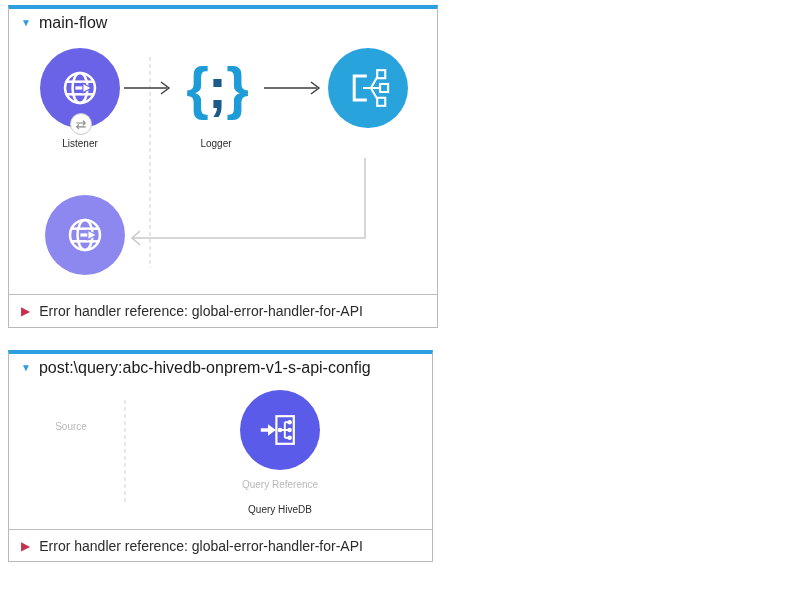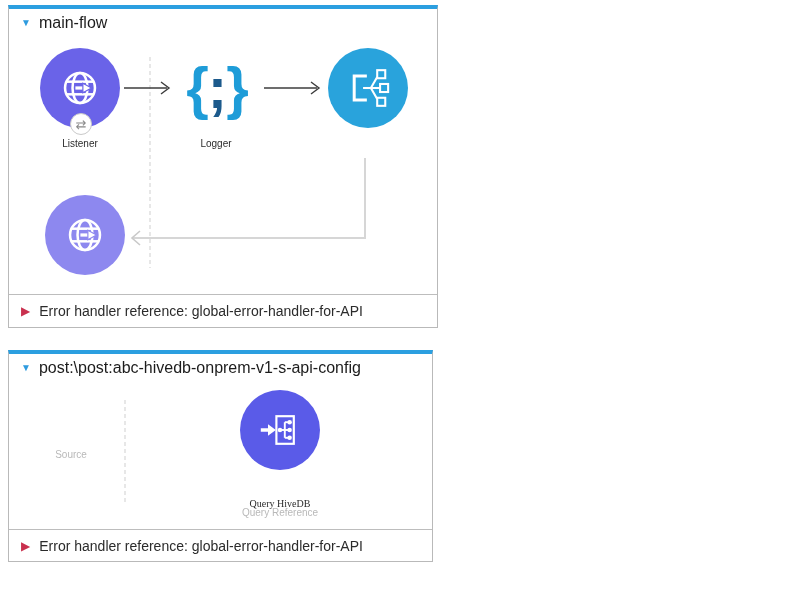--- a/index.html
+++ b/index.html
@@ -23,21 +23,21 @@
   .node{position:absolute;z-index:2;}
   .circle{width:80px;height:80px;border-radius:50%;display:flex;align-items:center;justify-content:center;}
 
   .badge{
     position:absolute;width:22px;height:22px;border-radius:50%;
     background:#fff;border:1px solid #c9c9c9;box-sizing:border-box;
     display:flex;align-items:center;justify-content:center;
     color:#8a8a8a;font-size:13px;line-height:1;z-index:3;
   }
   .label{position:absolute;width:120px;text-align:center;font-size:10px;color:#2b2b2b;z-index:2;white-space:nowrap;}
-  .muted{color:#b9b9b9;margin-top:28px;}
+  .muted{color:#b9b9b9;}
 
   .logger-glyph{
     position:absolute;left:157px;top:33px;width:100px;height:92px;
     display:flex;align-items:center;justify-content:center;
     font-size:58px;font-weight:600;letter-spacing:-3px;line-height:1;z-index:2;
   }
   .brace{color:#1e9cd8;}
   .semi{color:#1c5a8c;padding:0 2px;}
 
   .error-bar{
@@ -131,21 +131,21 @@
   <div class="error-bar">
     <span class="err-tri">▶</span>
     <span>Error handler reference: global-error-handler-for-API</span>
   </div>
 </section>
 
 <section class="flow" id="flow2">
 
   <div class="flow-header">
     <span class="tri">▼</span>
-    <span class="flow-title">post:\post:abc-hivedb-onprem-v1-s-api-config</span>
+    <span class="flow-title">post:\query:abc-hivedb-onprem-v1-s-api-config</span>
   </div>
 
   <svg class="connectors" width="423" height="180" viewBox="0 0 423 180">
     <line x1="116" y1="46" x2="116" y2="151" stroke="#cfcfcf" stroke-width="1" stroke-dasharray="4 3"></line>
   </svg>
 
   <div class="label muted" style="left:2px;top:67px;">Source</div>
 
   <div class="node" style="left:231px;top:36px;">
     <div class="circle" style="background:#5a5be8;">
@@ -160,19 +160,19 @@
           <line x1="24" y1="20" x2="27.5" y2="20"></line>
           <line x1="24" y1="26.5" x2="27.5" y2="26.5"></line>
         </g>
         <circle cx="28" cy="13.5" r="1.9" fill="#ffffff"></circle>
         <circle cx="28" cy="20" r="1.9" fill="#ffffff"></circle>
         <circle cx="28" cy="26.5" r="1.9" fill="#ffffff"></circle>
       </svg>
     </div>
   </div>
   <div class="label muted" style="left:211px;top:125px;">Query Reference</div>
-  <div class="label" style="left:211px;top:144px;font-family:Liberation Serif, serif;">Query HiveDB</div>
+  <div class="label" style="left:211px;top:150px;">Query HiveDB</div>
 
   <div class="error-bar">
     <span class="err-tri">▶</span>
     <span>Error handler reference: global-error-handler-for-API</span>
   </div>
 </section>
 
 </body></html>

